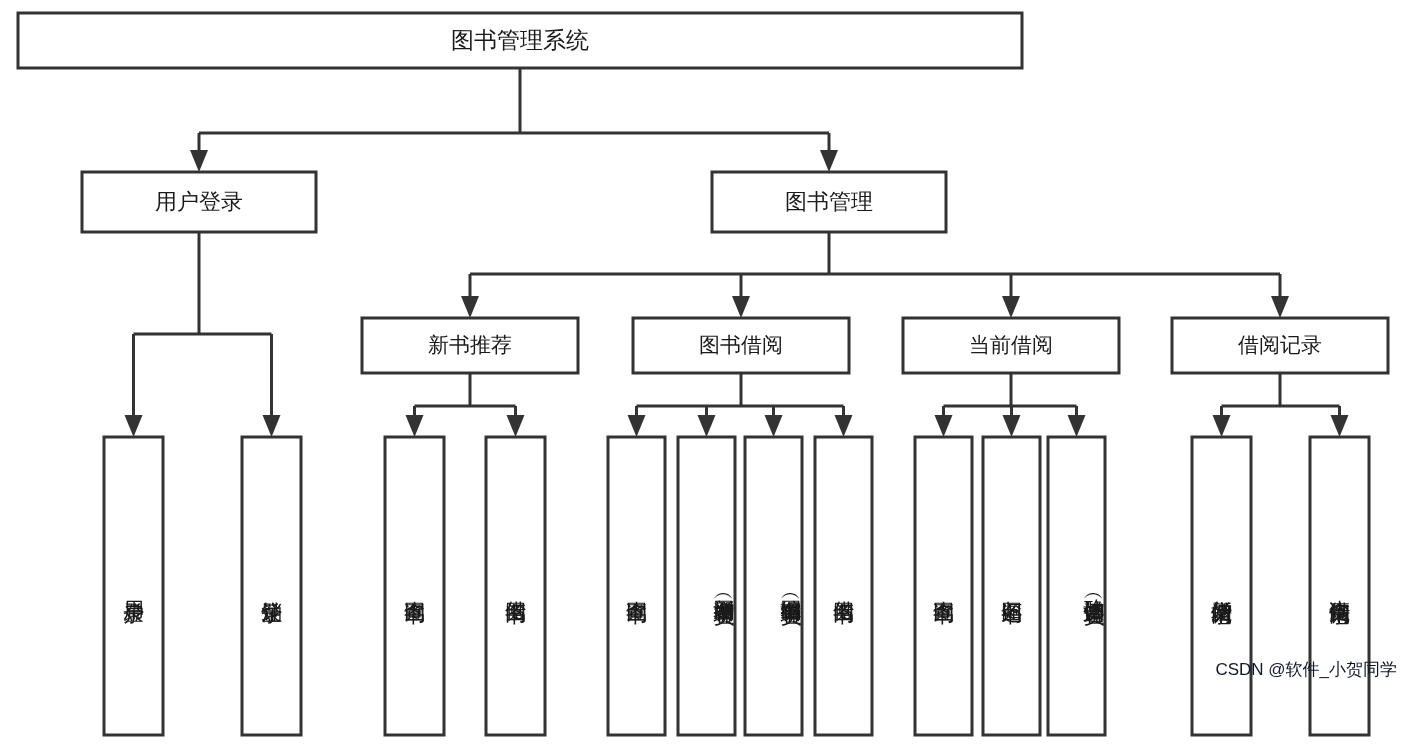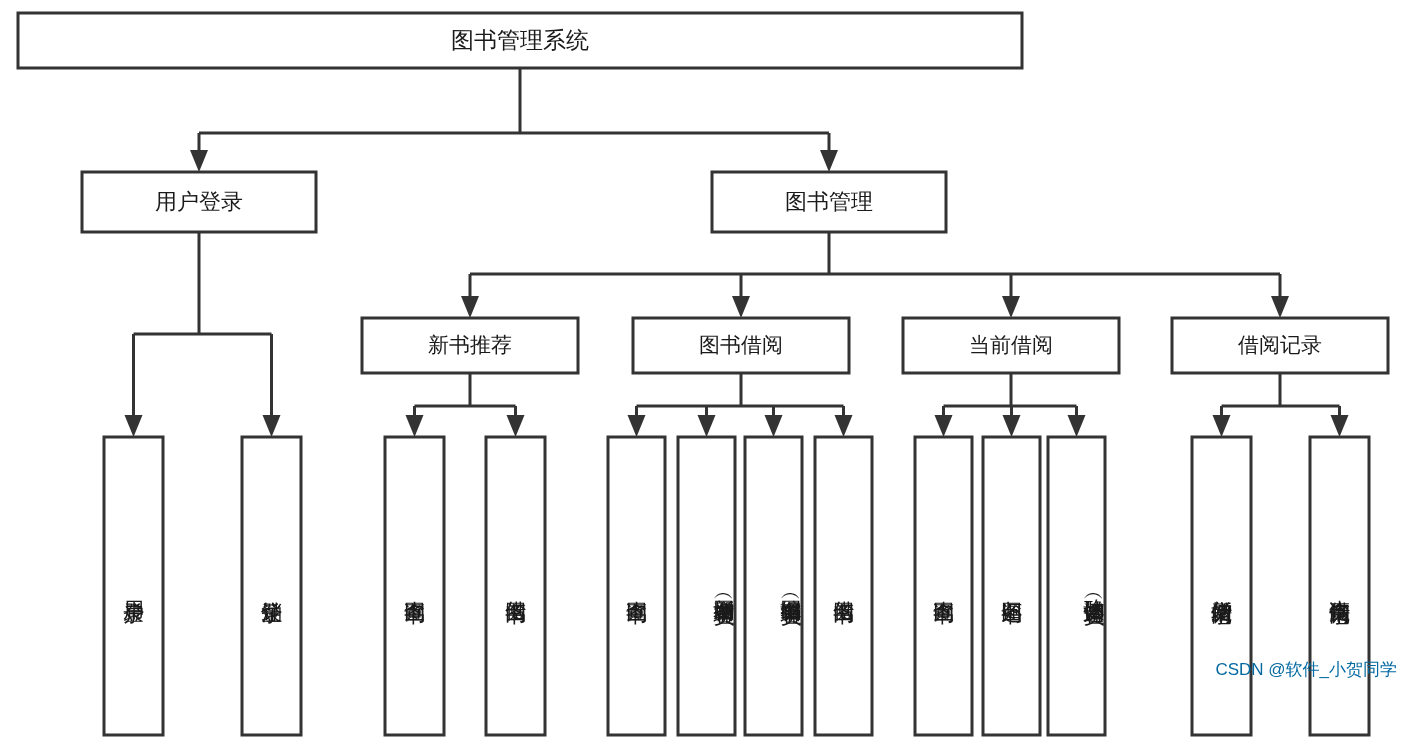--- a/index.html
+++ b/index.html
@@ -34,21 +34,21 @@
     letter-spacing:1px;
     white-space:nowrap;
     pointer-events:none;
     font-family:"Liberation Sans","DejaVu Sans",sans-serif;
   }
   #watermark{
     position:absolute;
     right:8px;
     bottom:4px;
     font-size:17px;
-    color:#0369a1;
+    color:#0f172a;
     font-family:"Liberation Sans","DejaVu Sans",sans-serif;
     white-space:nowrap;
     text-align:center;
   }
 </style>
 </head>
 <body>
 
 <div id="diagram-root">
 

